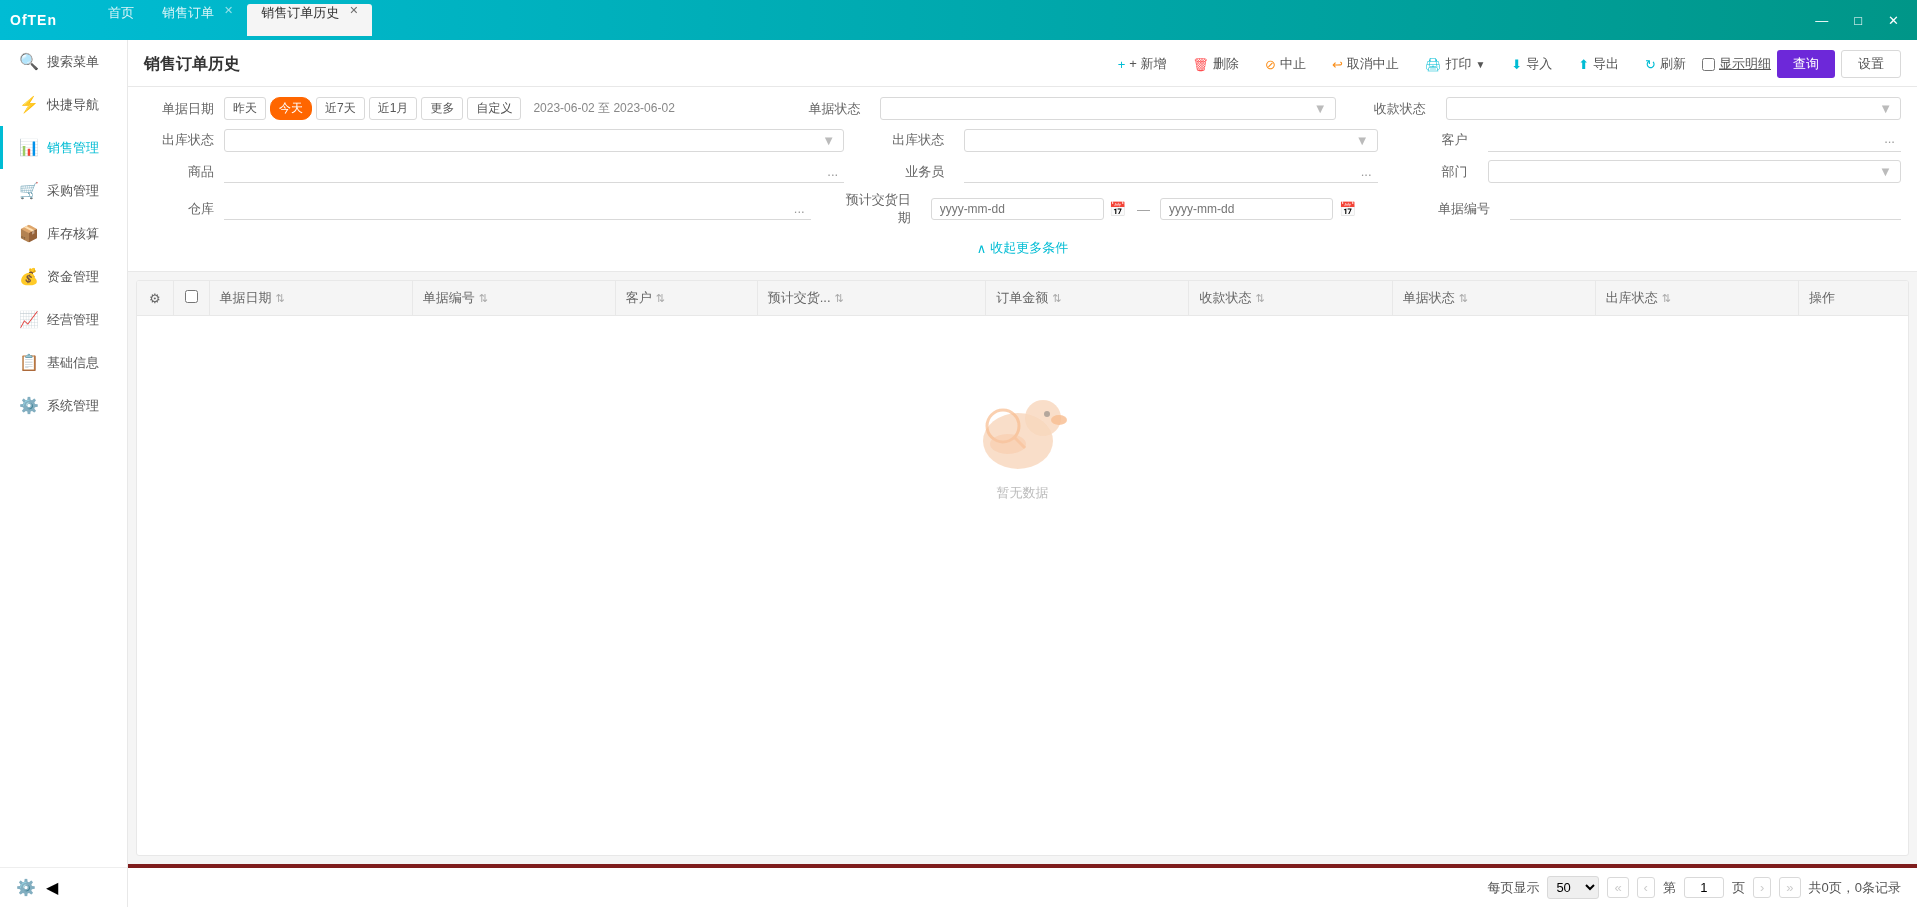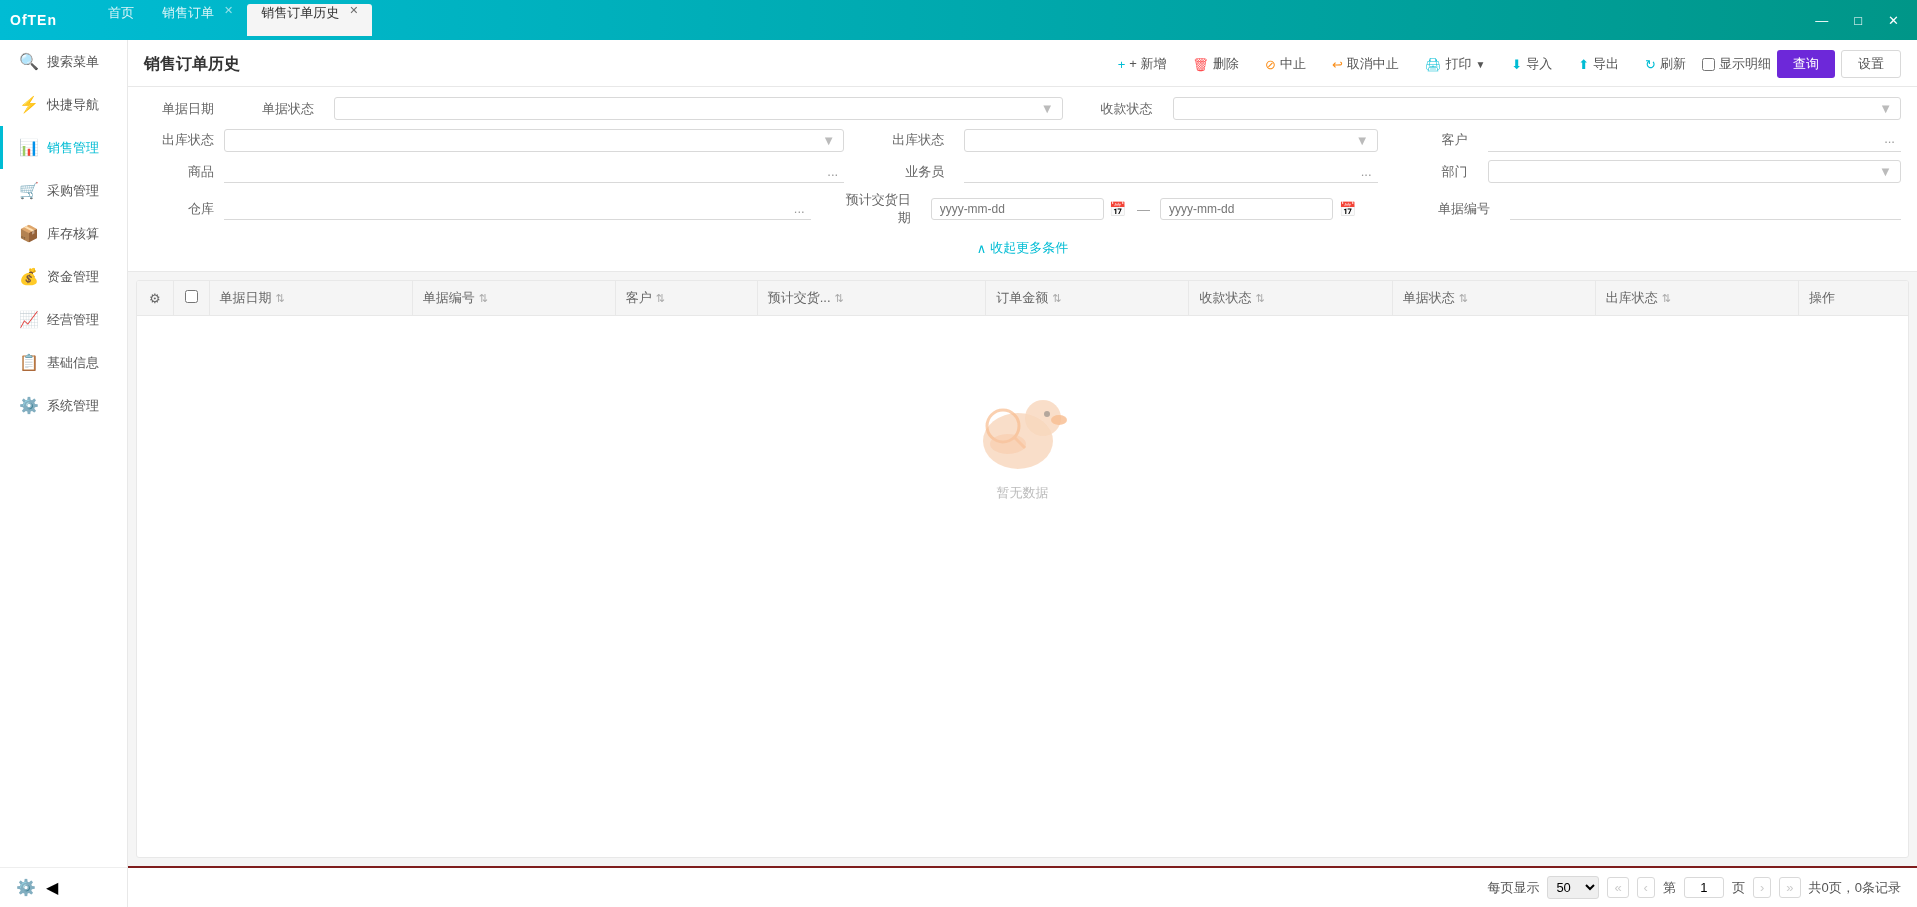--- a/index.html
+++ b/index.html
@@ -152,20 +152,21 @@
       border-radius: 3px;
       cursor: pointer;
       font-size: 13px;
     }
     .display-toggle {
       display: flex;
       align-items: center;
       gap: 4px;
       font-size: 13px;
       color: #555;
+      text-decoration: underline;
     }
 
     
     .filter-area {
       background: white;
       padding: 10px 16px;
       border-bottom: 1px solid #e8e8e8;
     }
     .filter-row {
       display: flex;
@@ -299,21 +300,21 @@
       flex-direction: column;
       align-items: center;
       justify-content: center;
       padding: 60px;
       color: #999;
     }
 
     
     .pagination-bar {
       background: white;
-      border-top: 2px solid #7f1d1d;
+      border-top: 4px solid #7f1d1d;
       padding: 8px 16px;
       display: flex;
       align-items: center;
       justify-content: flex-end;
       gap: 8px;
       font-size: 13px;
       color: #555;
       flex-shrink: 0;
     }
     .page-size-select {
@@ -457,20 +458,31 @@
         </div>
         <button class="btn-search">查询</button>
         <button class="btn-settings">设置</button>
       </div>
     </div>
 
     <div class="filter-area">
 
       <div class="filter-row">
         <span class="filter-label">单据日期</span>
+        <div class="filter-control" style="flex:1.2;">
+          <div class="date-range-btns">
+            <button class="date-btn">昨天</button>
+            <button class="date-btn active">今天</button>
+            <button class="date-btn">近7天</button>
+            <button class="date-btn">近1月</button>
+            <button class="date-btn">更多</button>
+            <button class="date-btn">自定义</button>
+            <span class="date-range-text">2023-06-02 至 2023-06-02</span>
+          </div>
+        </div>
         <span class="filter-label" style="margin-left:20px;">单据状态</span>
         <div style="flex:1; margin: 0 10px;">
           <div class="filter-select">
             <span style="color:#ccc;"></span>
             <span>▼</span>
           </div>
         </div>
         <span class="filter-label" style="margin-left:10px;">收款状态</span>
         <div style="flex:1; margin-left:10px;">
           <div class="filter-select">

